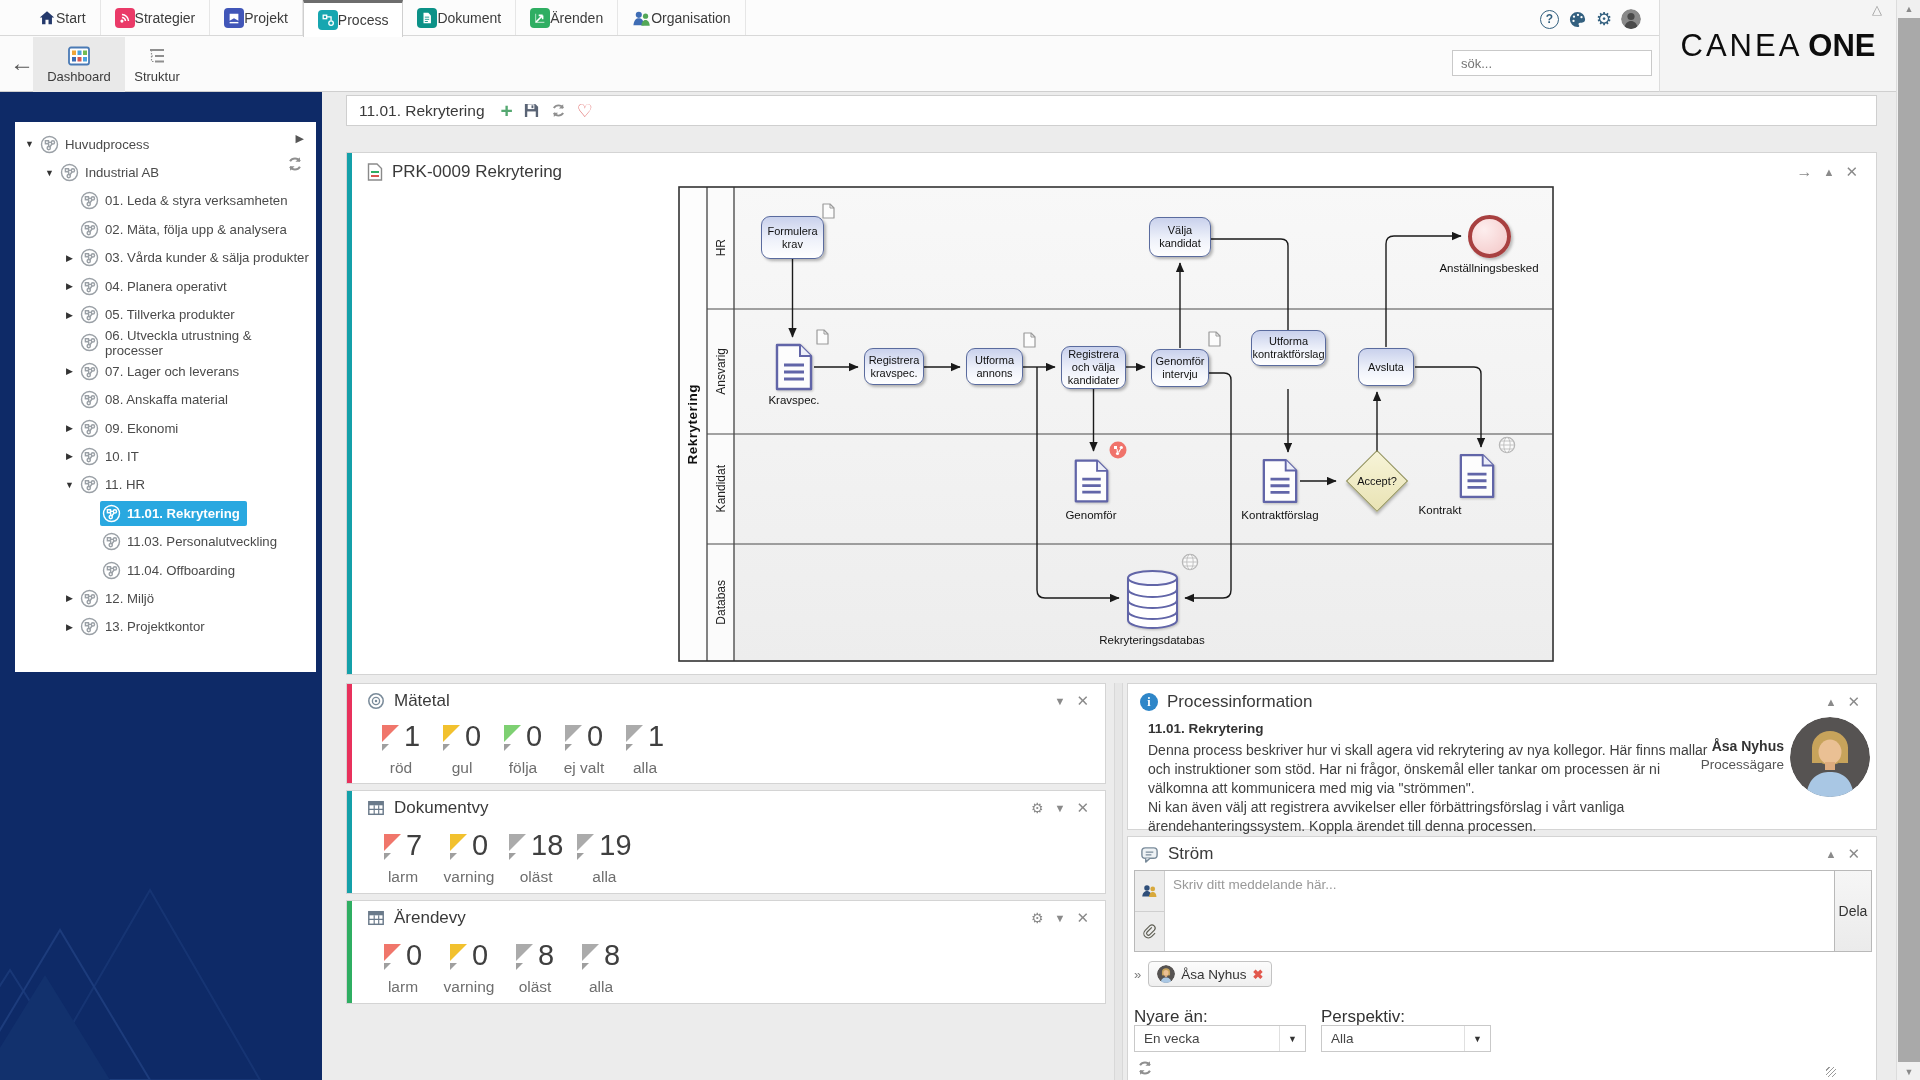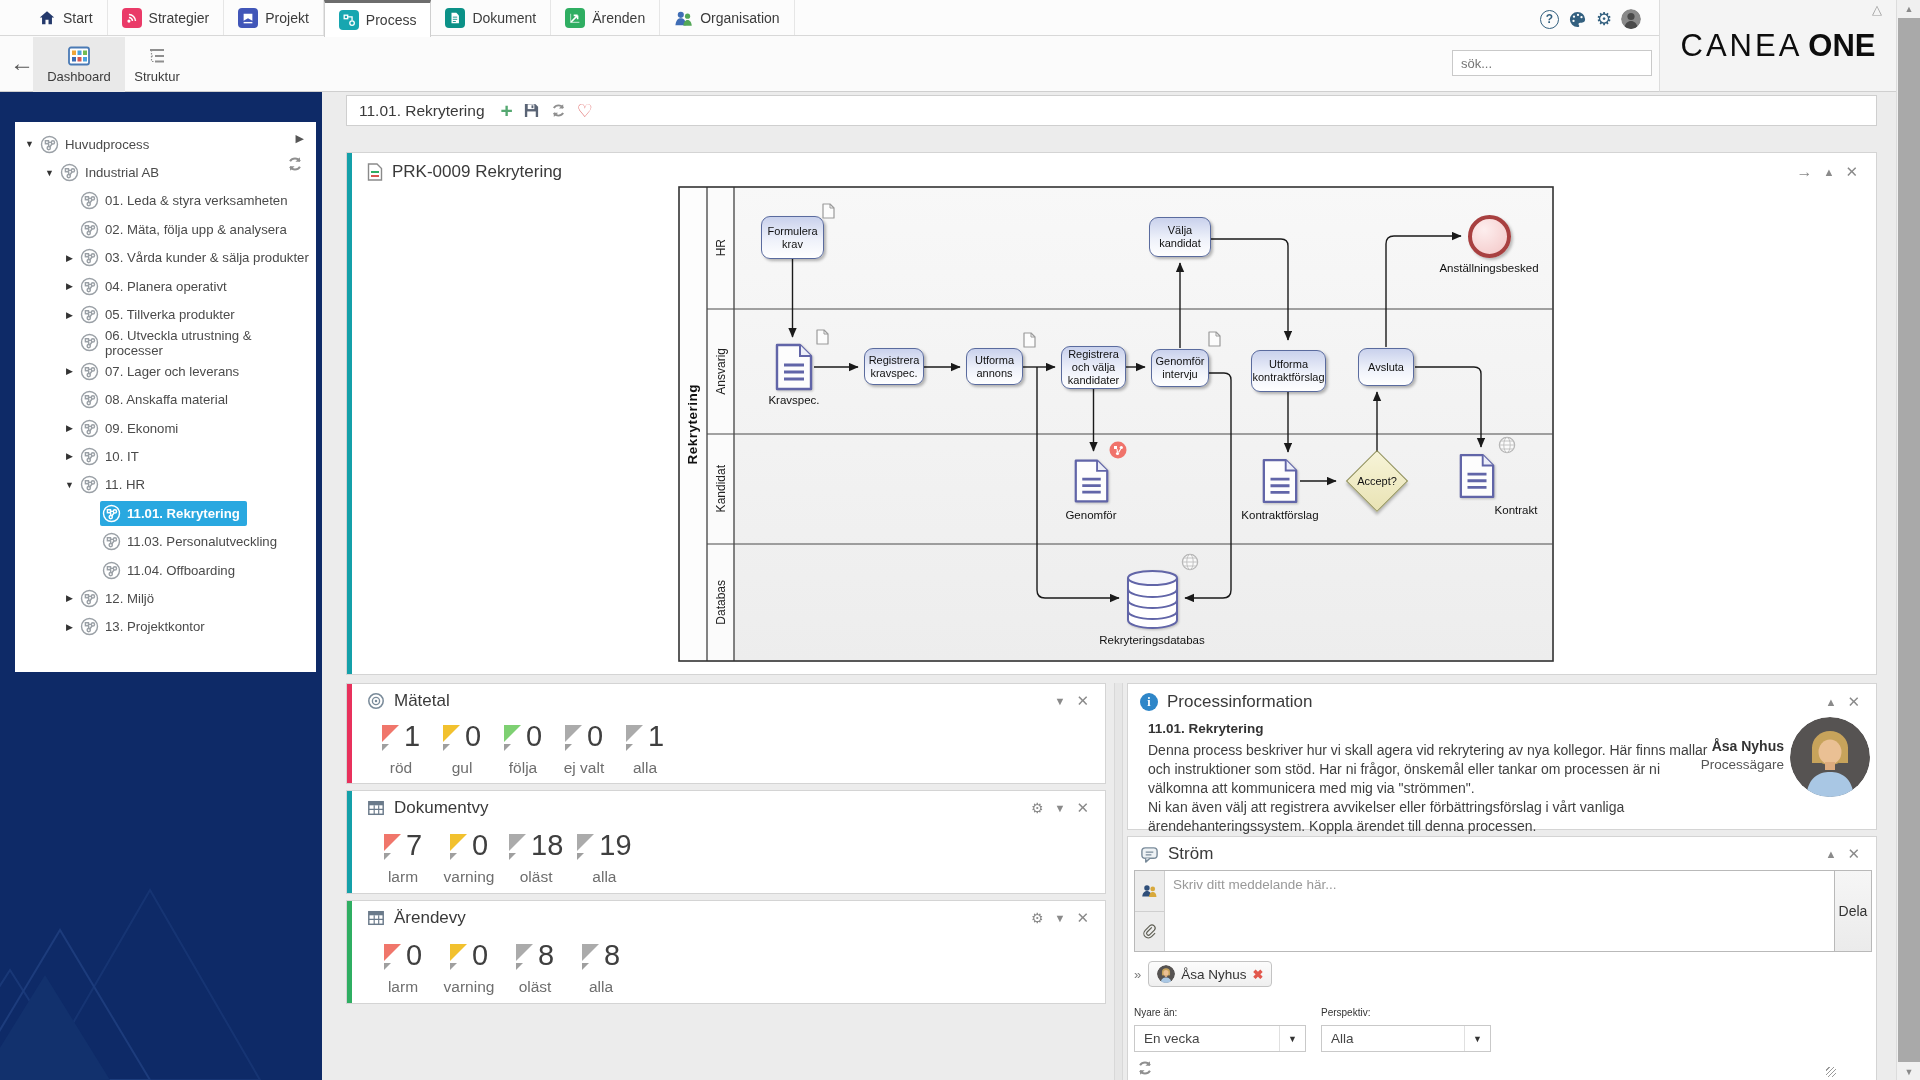--- a/index.html
+++ b/index.html
@@ -2,21 +2,21 @@
 <html><head>
 <meta charset="utf-8">
 <style>
   * { margin:0; padding:0; box-sizing:border-box; }
   html,body { width:1920px; height:1080px; overflow:hidden; background:#ececec;
               font-family:"Liberation Sans", sans-serif; color:#3c3c3c; }
 
   
   .topbar { position:absolute; left:0; top:0; width:1920px; height:92px; background:#fbfbfb; z-index:30; }
   .tabsrow { position:absolute; left:0; top:0; width:1659px; height:36px; background:#fcfcfc; border-bottom:1px solid #d8d8d8; display:flex; padding-left:24px; }
-  .tab { display:flex; align-items:center; gap:7px; padding:12px 14px; font-size:14px; color:#3c3c3c; border-right:1px solid #e6e6e6; cursor:pointer; }
+  .tab { display:flex; align-items:center; padding:12px 14px; font-size:14px; color:#3c3c3c; border-right:1px solid #e6e6e6; cursor:pointer; }
   .tab.active { background:#fff; border-top:3px solid #6d6d6d; border-left:1px solid #cfcfcf; border-right:1px solid #cfcfcf; height:37px; position:relative; z-index:2; }
   .tile { width:20px; height:20px; border-radius:4px; display:inline-flex; align-items:center; justify-content:center; }
   .toolsrow { position:absolute; left:0; top:37px; width:1659px; height:55px; background:#fbfbfb; border-bottom:1px solid #cfcfcf; }
   .backarrow { position:absolute; left:10px; top:14px; font-size:24px; color:#555; line-height:1; cursor:pointer; }
   .ribbonbtn { position:absolute; top:0; height:55px; width:92px; display:flex; flex-direction:column; align-items:center; justify-content:center; gap:3px; font-size:13px; color:#3c3c3c; cursor:pointer; }
   .ribbonbtn.sel { background:#e9e9e9; }
   .searchbox { position:absolute; left:1452px; top:13px; width:200px; height:26px; background:#fff; border:1px solid #c9c9c9; display:flex; align-items:center; }
   .searchbox input { flex:1; border:none; outline:none; font-size:13px; color:#555; padding:0 8px; font-family:"Liberation Sans",sans-serif; background:transparent; }
   .logoarea { position:absolute; left:1659px; top:0; width:237px; height:92px; background:#f4f4f4; border-left:1px solid #ddd; border-bottom:1px solid #cfcfcf; display:flex; align-items:center; justify-content:center; }
   .logo { font-size:31px; color:#0d0d0d; letter-spacing:1px; white-space:nowrap; }
@@ -96,21 +96,21 @@
   .c-icons .cell:last-child { border-bottom:none; }
   .compose textarea { flex:1; border:none; resize:none; outline:none; font-family:"Liberation Sans",sans-serif; font-size:13.5px; padding:6px 8px; color:#444; }
   .compose textarea::placeholder { color:#999; }
   .resizegrip { position:absolute; right:40px; bottom:3px; width:10px; height:10px; background:repeating-linear-gradient(135deg,transparent,transparent 2px,#999 2px,#999 3px); cursor:nwse-resize; }
   .delabtn { width:37px; border-left:1px solid #b9b9b9; background:linear-gradient(180deg,#f6f6f6,#ebebeb); display:flex; align-items:center; justify-content:center; font-size:14px; color:#333; cursor:pointer; }
   .tagrow { position:absolute; left:6px; top:124px; display:flex; align-items:center; gap:7px; }
   .chev2 { color:#7a7a7a; font-size:13px; }
   .tagpill { display:flex; align-items:center; gap:6px; border:1px solid #c3c3c3; border-radius:4px; background:linear-gradient(180deg,#fcfcfc,#efefef); padding:3px 8px; font-size:13.5px; color:#333; }
   .avatar-xs { width:18px; height:18px; border-radius:50%; overflow:hidden; display:inline-block; }
   .tagx { color:#e2574c; font-weight:bold; font-size:13px; cursor:pointer; }
-  .sel-lbl { position:absolute; top:170px; font-size:10px; color:#333; }
+  .sel-lbl { position:absolute; top:170px; font-size:17px; color:#333; }
   .selbox { position:absolute; top:188px; height:27px; background:#fff; border:1px solid #c9c9c9; display:flex; align-items:center; cursor:pointer; }
   .selbox .val { flex:1; font-size:13.5px; color:#444; padding-left:9px; }
   .selbox .dd { width:26px; align-self:stretch; display:flex; align-items:center; justify-content:center; font-size:9px; color:#333; border-left:1px solid #e0e0e0; }
 
   .splitter { position:absolute; left:792px; top:591px; width:9px; height:397px; background:#e6e6e6; border-left:1px solid #d8d8d8; border-right:1px solid #d8d8d8; cursor:col-resize; }
 
   .refbtn { cursor:pointer; display:inline-flex; }
 </style>
 </head>
 <body>
@@ -613,21 +613,21 @@
           <path d="M415.5,203 V265"></path>
         </g>
       </svg>
 
       <div class="task" style="left:83px;top:30px;width:63px;height:43px">Formulera krav</div>
       <div class="task" style="left:471px;top:31px;width:62px;height:40px">Välja kandidat</div>
       <div class="task" style="left:186px;top:162px;width:60px;height:37px">Registrera kravspec.</div>
       <div class="task" style="left:288px;top:162px;width:57px;height:37px">Utforma annons</div>
       <div class="task" style="left:383px;top:160px;width:65px;height:43px">Registrera och välja kandidater</div>
       <div class="task" style="left:473px;top:163px;width:58px;height:38px">Genomför intervju</div>
-      <div class="task" style="left:573px;top:164px;width:75px;height:42px">Utforma kontraktförslag</div>
+      <div class="task" style="left:573px;top:144px;width:75px;height:36px">Utforma kontraktförslag</div>
       <div class="task" style="left:680px;top:162px;width:56px;height:38px">Avsluta</div>
 
       <div class="endevent" style="left:790px;top:29px"></div>
       <div class="dlabel" style="left:746px;top:76px;width:130px">Anställningsbesked</div>
 
       <div class="gateway" style="left:677px;top:273px"></div>
       <div class="gwlbl" style="left:674px;top:289px;width:50px">Accept?</div>
 
       <svg class="dshadow" style="position:absolute;left:96px;top:157px" width="40" height="48">
           <use href="#i-doc"></use>
@@ -637,21 +637,21 @@
           <use href="#i-doc"></use>
         </svg>
       <div class="dlabel" style="left:373px;top:323px;width:80px">Genomför</div>
       <svg class="dshadow" style="position:absolute;left:583px;top:272px" width="38" height="46">
           <use href="#i-doc"></use>
         </svg>
       <div class="dlabel" style="left:547px;top:323px;width:110px">Kontraktförslag</div>
       <svg class="dshadow" style="position:absolute;left:780px;top:267px" width="38" height="46">
           <use href="#i-doc"></use>
         </svg>
-      <div class="dlabel" style="left:798px;top:318px;width:80px">Kontrakt</div>
+      <div class="dlabel" style="left:722px;top:318px;width:80px">Kontrakt</div>
       <svg class="dshadow" style="position:absolute;left:448px;top:383px" width="53" height="60">
           <use href="#i-db"></use>
         </svg>
       <div class="dlabel" style="left:404px;top:448px;width:140px">Rekryteringsdatabas</div>
 
       <svg style="position:absolute;left:431px;top:255px" width="18" height="18">
           <use href="#i-badge-proc"></use>
         </svg>
       <svg style="position:absolute;left:820px;top:250px" width="18" height="18">
           <use href="#i-globe"></use>

